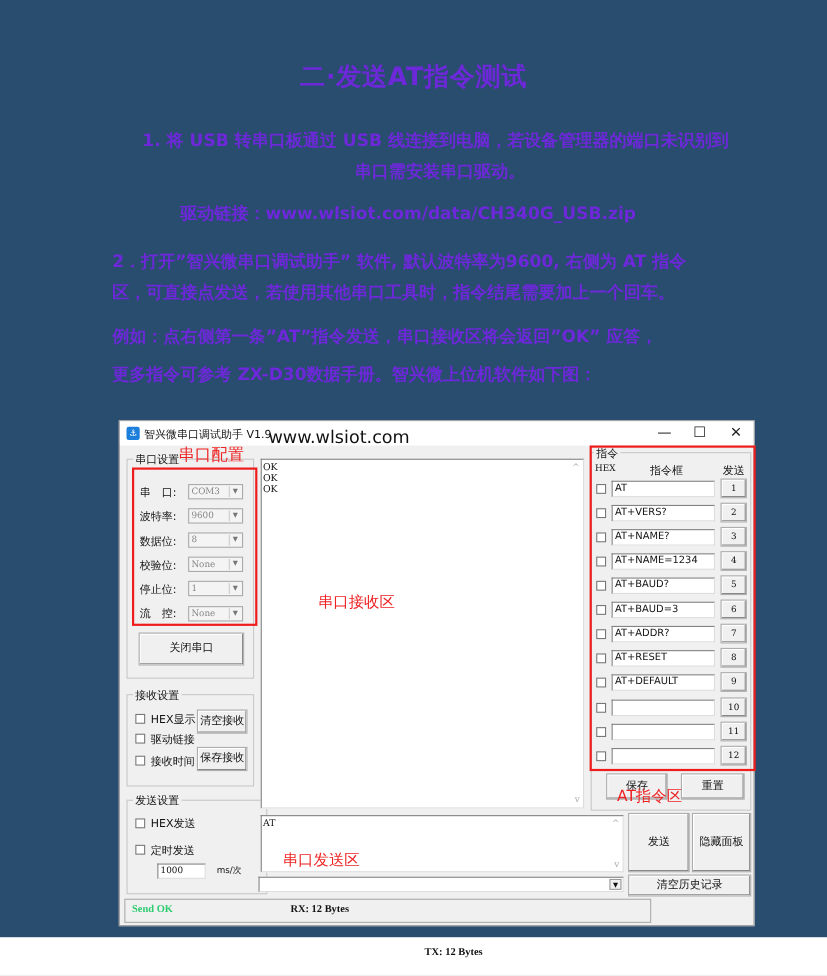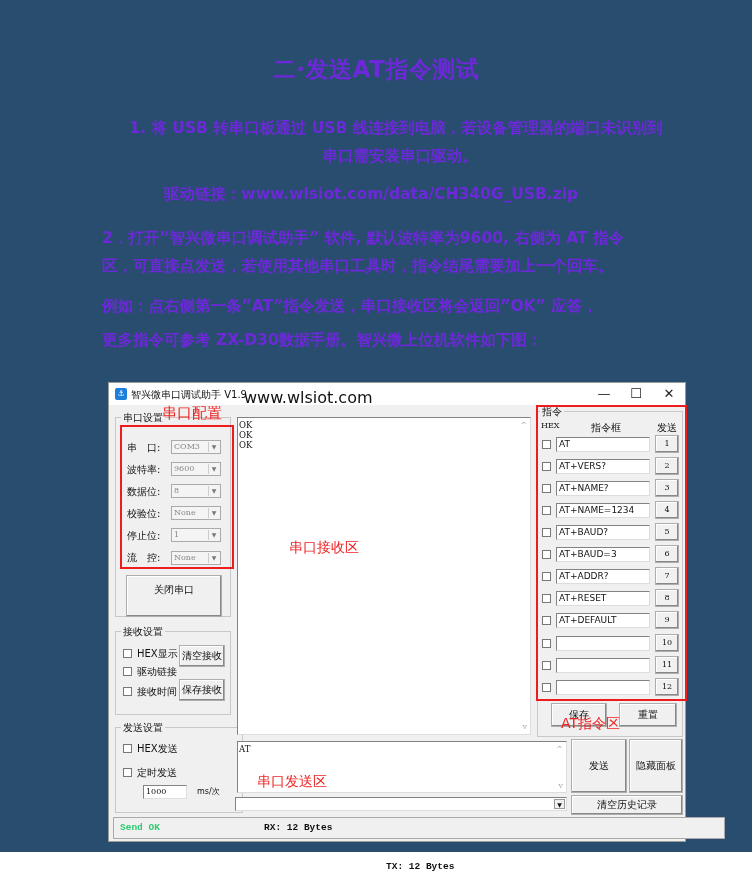--- a/index.html
+++ b/index.html
@@ -29,21 +29,21 @@
   .btn { position: absolute; background: #f0f0f0; border: 1px solid #adadad; box-shadow: inset -1px -1px 0 #888, inset 1px 1px 0 #fff; text-align: center; font-size: 10px; cursor: pointer; }
   .chk { position: absolute; width: 9px; height: 9px; border: 1px solid #777; background: #fff; }
   .field { position: absolute; background: #fff; border: 1px solid #828282; border-right-color: #ddd; border-bottom-color: #ddd; }
   .serif { font-family: "DejaVu Serif", "Liberation Serif", serif; }
   .scrollarr { position: absolute; right: 3px; font-size: 8px; color: #aaa; }
 
   .cmdrow-chk { position: absolute; left: 5px; width: 9px; height: 9px; border: 1px solid #777; background: #fff; }
   .cmdrow-input { position: absolute; left: 19px; width: 94px; height: 15px; background: #fff; border: 1px solid #828282; border-right-color: #ddd; border-bottom-color: #ddd; font-size: 9px; padding-left: 2px; line-height: 13px; white-space: nowrap; overflow: hidden; }
   .cmdrow-btn { position: absolute; left: 118px; width: 24px; height: 18px; background: #f0f0f0; border: 1px solid #adadad; box-shadow: inset -1px -1px 0 #888, inset 1px 1px 0 #fff; font-family: "DejaVu Serif", serif; font-size: 8px; text-align: center; line-height: 16px; cursor: pointer; }
 
-  .status { position: absolute; left: 4px; top: 434px; width: 612px; height: 22px; border: 1px solid #aaa; background: #f0f0f0; font-family: Liberation Mono, monospace; font-weight: bold; font-size: 9.5px; }
+  .status { position: absolute; left: 4px; top: 434px; width: 479px; height: 22px; border: 1px solid #aaa; background: #f0f0f0; font-family: Liberation Serif, serif; font-weight: bold; font-size: 9.5px; }
 </style>
 </head>
 <body>
 
 <div class="bg"></div>
 
 <div class="txt title">二·发送AT指令测试</div>
 <div class="txt p" style="left:0;width:792px;text-align:center;top:118px;">1. 将 USB 转串口板通过 USB 线连接到电脑，若设备管理器的端口未识别到</div>
 <div class="txt p" style="left:0;width:800px;text-align:center;top:146px;">串口需安装串口驱动。</div>
 <div class="txt p" style="left:0;width:742px;text-align:center;top:184px;">驱动链接：www.wlsiot.com/data/CH340G_USB.zip</div>
@@ -74,21 +74,21 @@
   <div class="combo" style="left:62px;top:79px;"><span>9600</span><span class="arr">▼</span></div>
   <div class="lbl" style="left:18px;top:102px;">数据位:</div>
   <div class="combo" style="left:62px;top:101px;"><span>8</span><span class="arr">▼</span></div>
   <div class="lbl" style="left:18px;top:124px;">校验位:</div>
   <div class="combo" style="left:62px;top:123px;"><span>None</span><span class="arr">▼</span></div>
   <div class="lbl" style="left:18px;top:146px;">停止位:</div>
   <div class="combo" style="left:62px;top:145px;"><span>1</span><span class="arr">▼</span></div>
   <div class="lbl" style="left:18px;top:168px;">流　控:</div>
   <div class="combo" style="left:62px;top:168px;"><span>None</span><span class="arr">▼</span></div>
 
-  <div class="btn" style="left:17px;top:192px;width:96px;height:42px;line-height:28px;">关闭串口</div>
+  <div class="btn" style="left:17px;top:192px;width:96px;height:30px;line-height:28px;">关闭串口</div>
 
   <div class="group" style="left:6px;top:248px;width:116px;height:84px;">
     <span class="glabel">接收设置</span>
   </div>
   <div class="chk" style="left:14px;top:266px;"></div>
   <div class="lbl" style="left:28px;top:264px;">HEX显示</div>
   <div class="chk" style="left:14px;top:284px;"></div>
   <div class="lbl" style="left:28px;top:282px;">驱动链接</div>
   <div class="chk" style="left:14px;top:304px;"></div>
   <div class="lbl" style="left:28px;top:302px;">接收时间</div>

